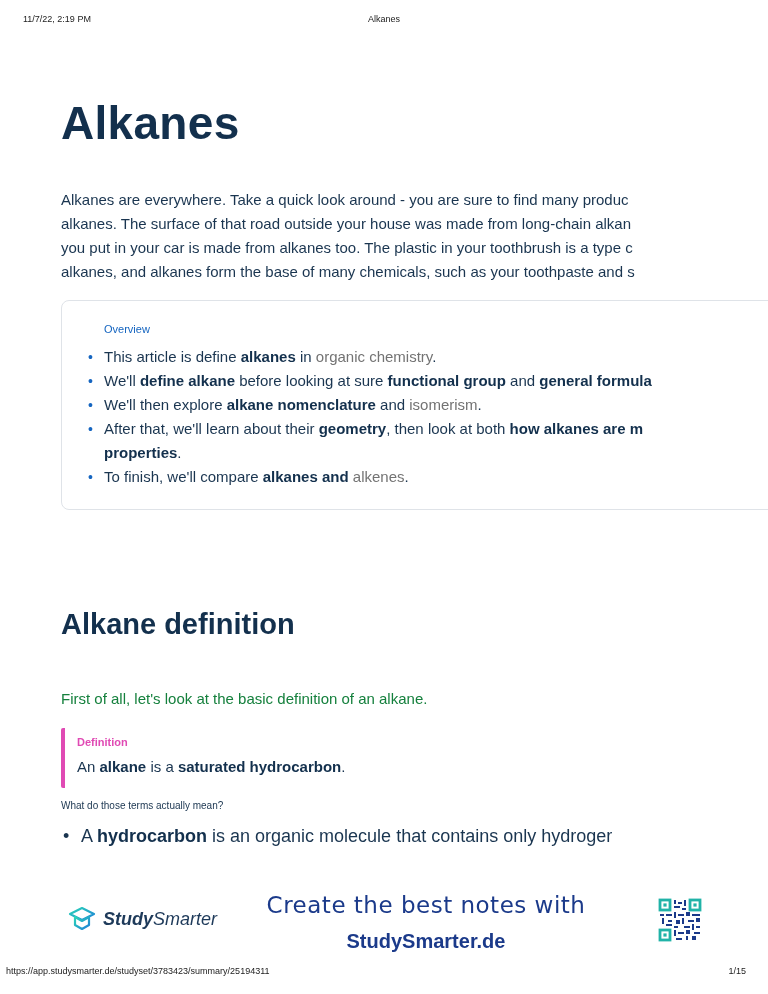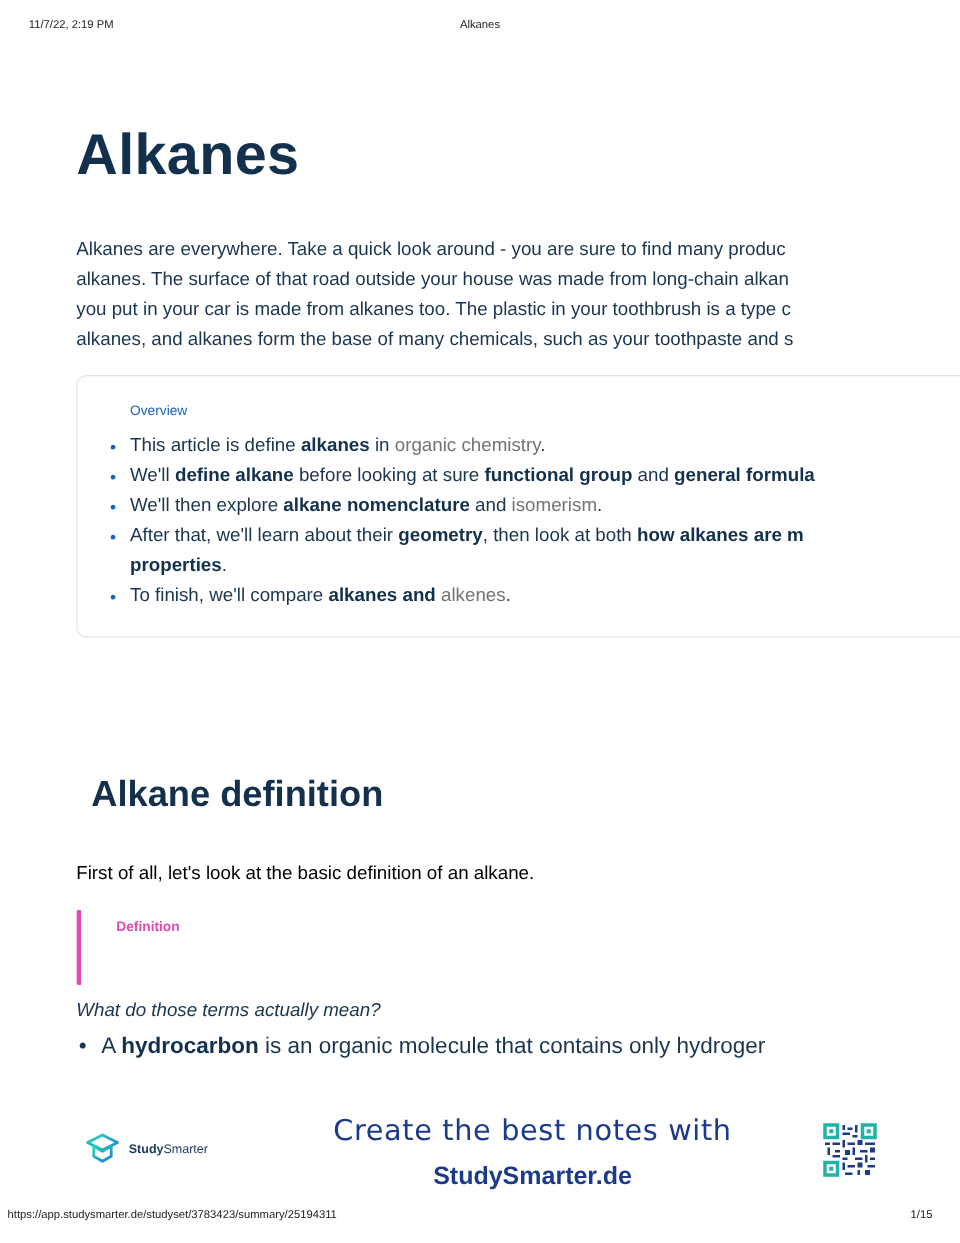--- a/index.html
+++ b/index.html
@@ -11,30 +11,30 @@
   h1.title { position:absolute; top:96px; left:0; margin:0; font-size:46px; font-weight:bold; color:#13304d; letter-spacing:0.3px; }
   .intro { position:absolute; top:188px; left:0; width:780px; font-size:15px; line-height:24px; color:#1a3550; white-space:nowrap; }
   .intro p { margin:0; }
   .overview { position:absolute; top:300px; left:0; width:720px; height:210px; border:1px solid #dfe3e8; border-radius:8px; box-sizing:border-box; }
   .overview .label { position:absolute; top:22px; left:42px; font-size:11px; font-weight:normal; color:#1565c0; }
   .overview ul { position:absolute; top:44px; left:0; margin:0; padding:0 0 0 42px; list-style:none; width:800px; }
   .overview li { position:relative; font-size:15px; line-height:24px; color:#1a3550; white-space:nowrap; }
   .overview li::before { content:"•"; position:absolute; left:-16px; color:#1565c0; font-size:14px; }
   b { color:#13304d; }
   .link { color:#737373; }
-  h2.sec { position:absolute; top:608px; left:0; margin:12px; font-size:29px; font-weight:bold; color:#13304d; }
-  .p1 { position:absolute; top:690px; left:0; font-size:15px; color:#000000; white-space:nowrap; }
-  .defbox { position:absolute; top:728px; left:0; height:60px; border-left:4px solid #e04ab4; border-radius:2px; padding-left:28px; }
+  h2.sec { position:absolute; top:608px; left:0; margin:0; font-size:29px; font-weight:bold; color:#13304d; }
+  .p1 { position:absolute; top:690px; left:0; font-size:15px; color:#15803d; white-space:nowrap; }
+  .defbox { position:absolute; top:728px; left:0; height:60px; border-left:4px solid #e04ab4; border-radius:2px; padding-left:12px; }
   .defbox .lbl { font-size:11px; font-weight:bold; color:#e04ab4; margin-top:8px; }
   .defbox .txt { font-size:15px; margin-top:10px; white-space:nowrap; color:#1a3550; }
-  .p2 { position:absolute; top:800px; left:0; font-size:15px; color:#1a3550; white-space:nowrap;font-style:italic; }
+  .p2 { position:absolute; top:800px; left:0; font-size:10px; color:#1a3550; white-space:nowrap; }
   .bullet2 { position:absolute; top:826px; left:20px; font-size:18px; color:#1a3550; white-space:nowrap; }
   .bullet2::before { content:"•"; position:absolute; left:-18px; }
   .logo { position:absolute; left:67px; top:906px; display:flex; align-items:center; gap:6px; }
-  .logo-text { font-size:10px; color:#1e3a5a; }
+  .logo-text { font-size:18px; color:#1e3a5a;font-style:italic; }
   .logo-text b { font-weight:bold; color:#1e3a5a; }
   .cta1 { position:absolute; top:892px; left:0; width:852px; text-align:center; font-size:23px; color:#1b3a8a; font-family:"DejaVu Sans", sans-serif; letter-spacing:0.5px; }
   .cta2 { position:absolute; top:930px; left:0; width:852px; text-align:center; font-size:20px; font-weight:bold; color:#1b3a8a; }
   .qr { position:absolute; left:658px; top:898px; width:44px; height:44px; }
   .print-ftr { position:absolute; top:966px; left:0; width:768px; font-size:9px; color:#222; }
   .print-ftr .url { position:absolute; left:6px; }
   .print-ftr .pg { position:absolute; right:22px; }
 </style>
 <style>.overview li.nobullet::before{content:none;}</style></head>
 <body>
@@ -64,20 +64,21 @@
       <li class="nobullet" style="list-style: none; --x: 0;"><b>properties</b><span>.</span></li>
       <li><span>To finish, we'll compare </span><b>alkanes and </b><span class="link">alkenes</span><span>.</span></li>
     </ul>
   </div>
 
   <h2 class="sec">Alkane definition</h2>
   <div class="p1">First of all, let's look at the basic definition of an alkane.</div>
 
   <div class="defbox">
     <div class="lbl">Definition</div>
+    <div class="txt"><span>An </span><b>alkane</b><span> is a </span><b>saturated hydrocarbon</b><span>.</span></div>
   </div>
 
   <div class="p2">What do those terms actually mean?</div>
   <div class="bullet2"><span>A </span><b>hydrocarbon</b><span> is an organic molecule that contains only hydroger</span></div>
 </div>
 
 <div class="logo">
   <svg width="30" height="26" viewBox="0 0 30 26">
     <defs>
         <linearGradient id="lg" x1="0" y1="0" x2="1" y2="1">

